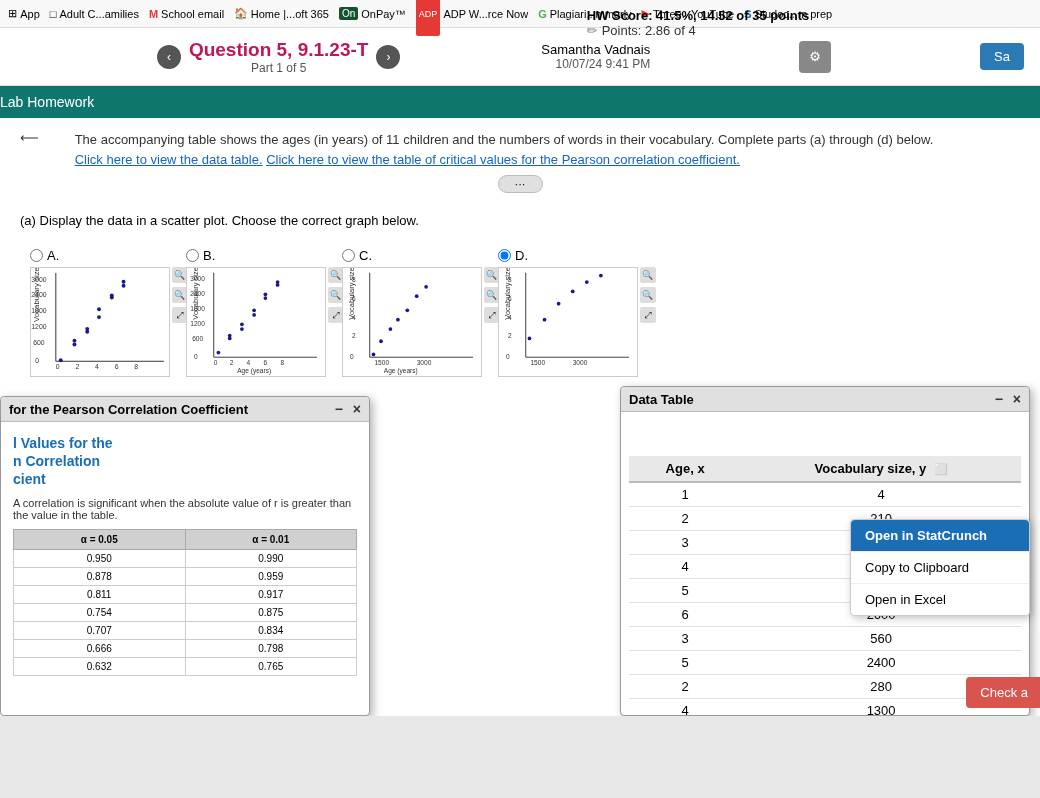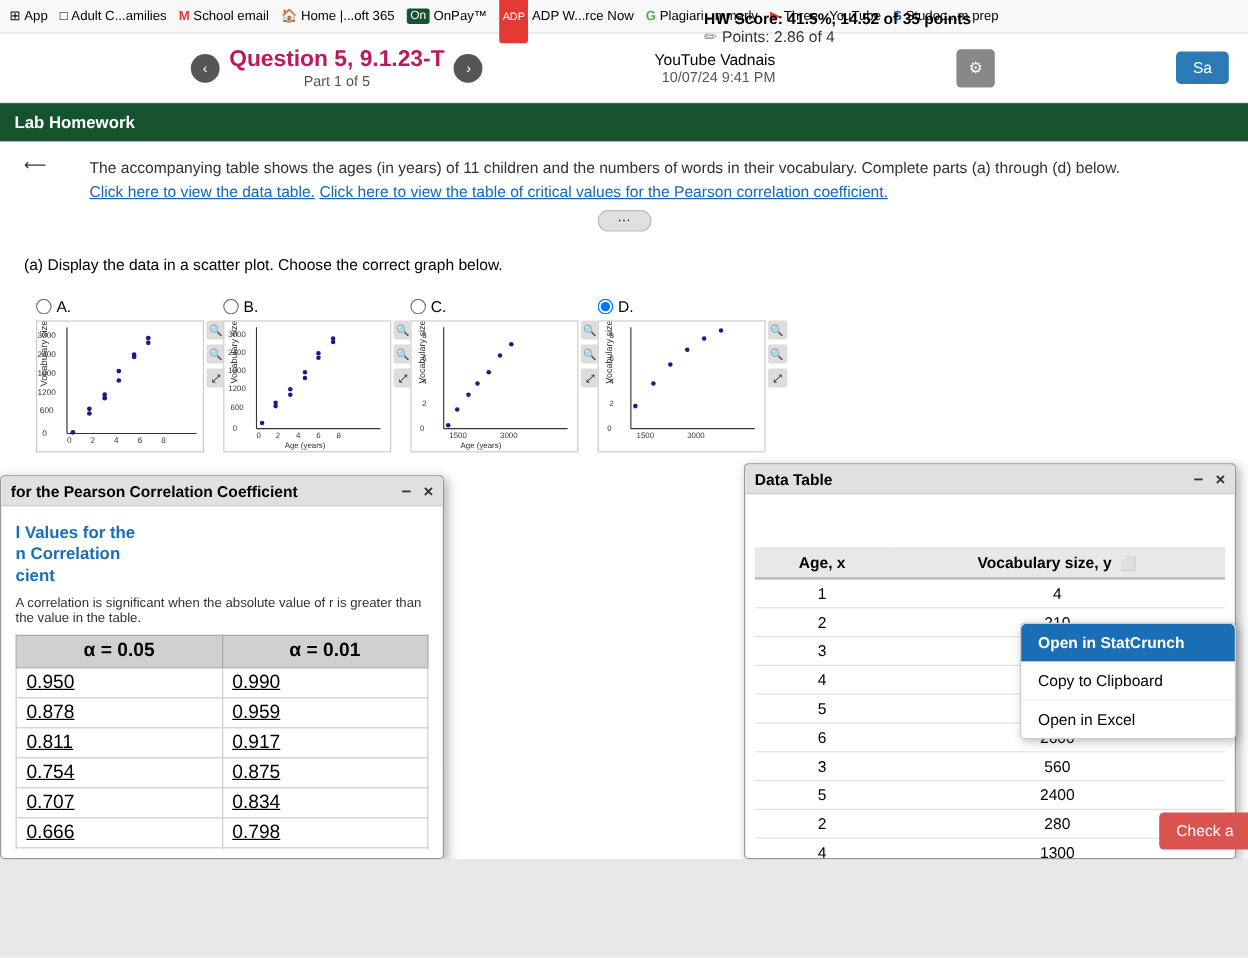--- a/index.html
+++ b/index.html
@@ -68,25 +68,25 @@
       color: white;
       padding: 6px 14px;
       border-radius: 4px;
       font-size: 13px;
       cursor: pointer;
       margin-left: 8px;
     }
 
     
     .teal-bar {
-      background: #14532d;
+      background: #0f766e;
       color: white;
-      padding: 8px 12px;
+      padding: 8px 0;
       font-size: 14px;
-      font-weight: bold;
+      font-weight: normal;
     }
 
     
     .main-content {
       background: #fff;
       padding: 12px 20px;
       position: relative;
     }
     .back-btn {
       display: inline-flex;
@@ -219,32 +219,32 @@
       margin-bottom: 8px;
     }
     .pearson-desc {
       font-size: 11px;
       color: #333;
       margin-bottom: 8px;
     }
     .pearson-table {
       width: 100%;
       border-collapse: collapse;
-      font-size: 16px;
+      font-size: 10px;
     }
     .pearson-table th {
       background: #d0d0d0;
       padding: 4px 8px;
       text-align: center;
       border: 1px solid #aaa;
     }
     .pearson-table td {
       padding: 3px 8px;
+      text-align: center;
       border: 1px solid #ccc;
-      text-decoration: underline;
     }
 
     
     .data-table-window {
       right: 10px;
       bottom: 0px;
       width: 410px;
       height: 330px;
     }
     .data-table-content {
@@ -371,21 +371,21 @@
       <div class="question-nav">
         <div class="nav-arrow">‹</div>
         <div>
           <div class="question-title">Question 5, 9.1.23-T</div>
           <div class="question-sub">Part 1 of 5</div>
         </div>
         <div class="nav-arrow">›</div>
       </div>
     </div>
     <div class="header-right">
-      <div style="font-size:13px;">YouTube Vadnais</div>
+      <div style="font-size:13px;">Samantha Vadnais</div>
       <div style="font-size:12px;color:#555;">10/07/24 9:41 PM</div>
     </div>
     <div style="position:absolute; left:50%; transform:translateX(30%); top:8px;">
       <div style="font-size:13px;font-weight:bold;">HW Score: 41.5%, 14.52 of 35 points</div>
       <div style="display:flex;align-items:center;gap:4px;">
         <span style="color:#888;font-size:13px;">✏</span>
         <span style="font-size:13px;color:#333;">Points: 2.86 of 4</span>
       </div>
     </div>
     <div class="gear-btn">⚙</div>

